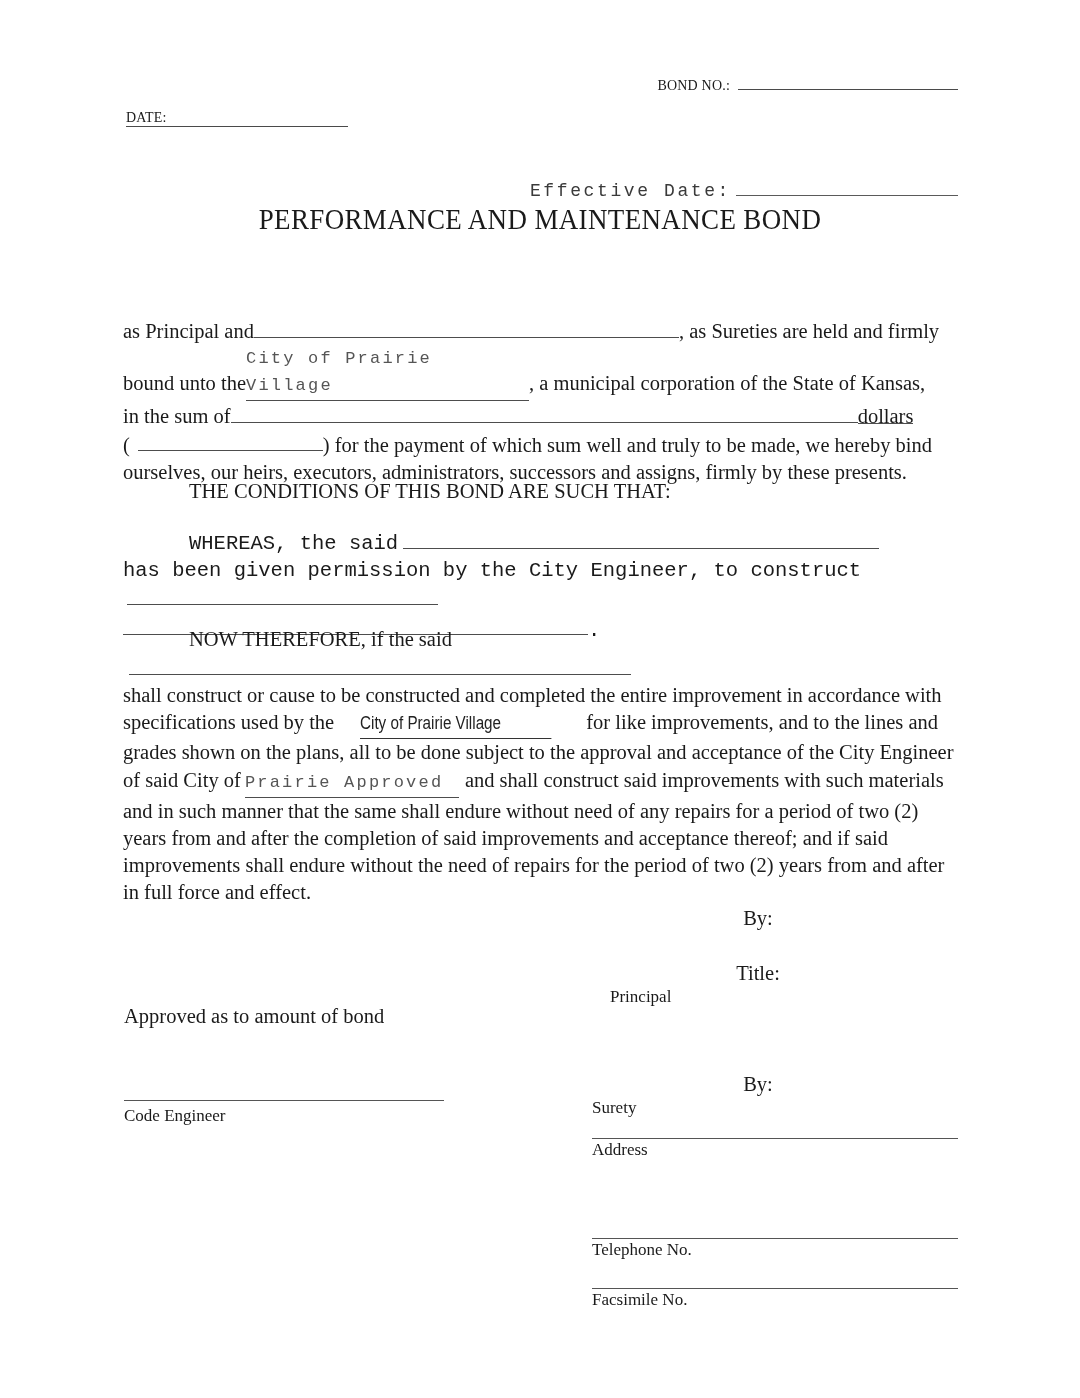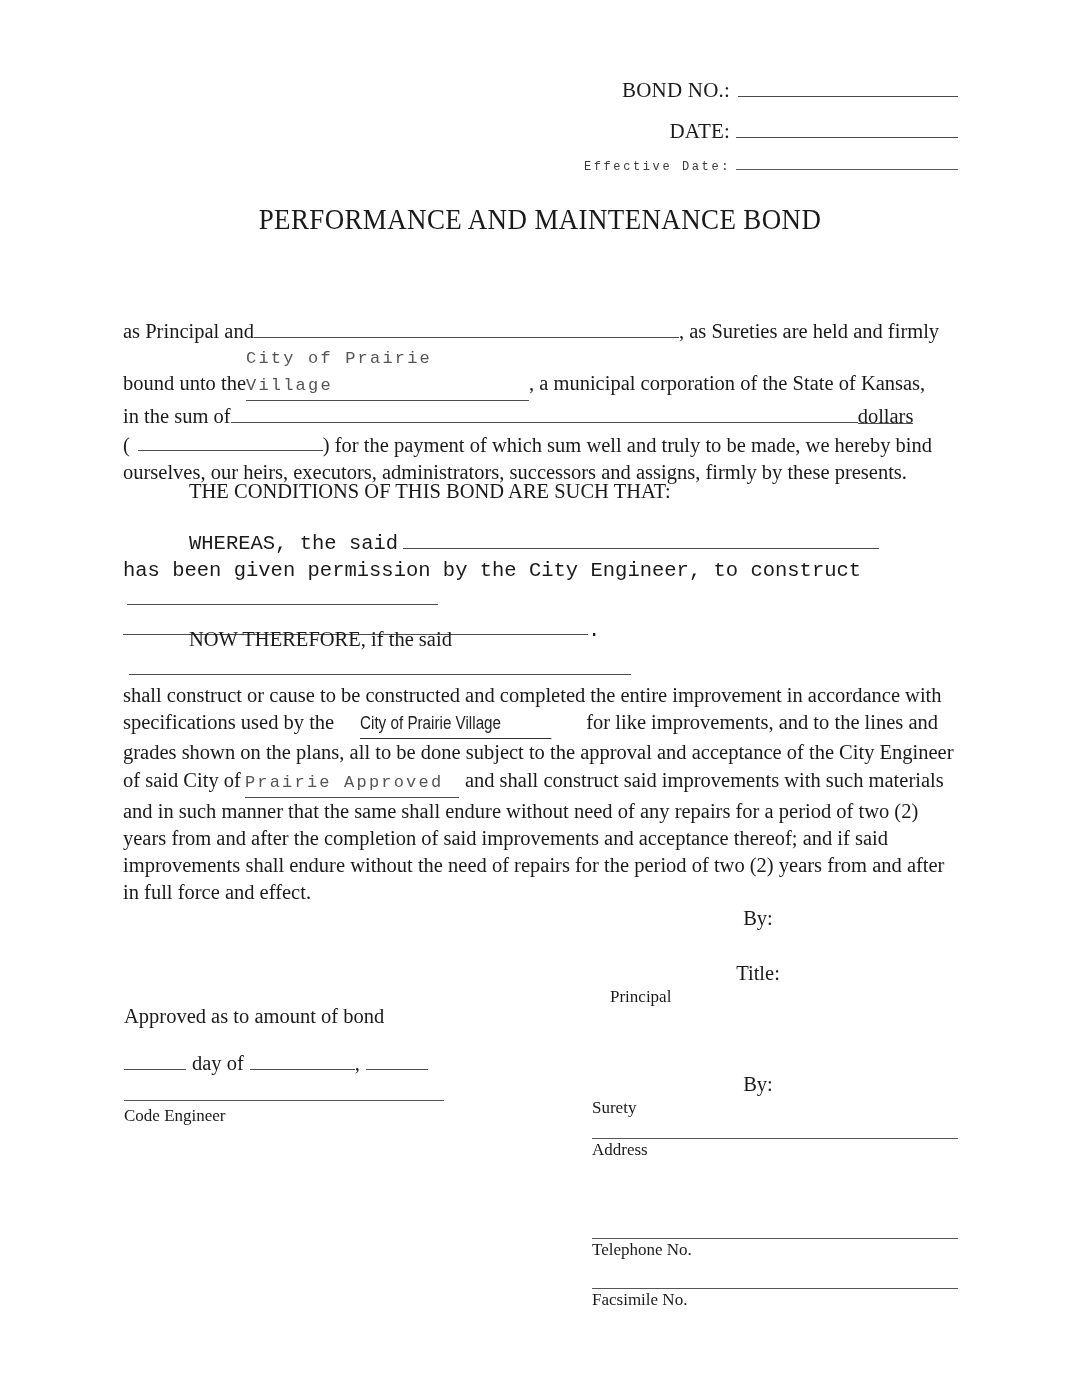--- a/index.html
+++ b/index.html
@@ -28,28 +28,28 @@
     left: 120px;
     right: 122px;
   }
   .hdr-row {
     display: flex;
     justify-content: flex-end;
     align-items: baseline;
     white-space: nowrap;
   }
   .hdr-row.bondno { margin-bottom: 16px; }
-  .hdr-row.date   { margin-bottom: 16px; }
+  .hdr-row.date   { margin-bottom: 54px; flex-direction: column; }
   .hdr-label {
-    font-size: 21px;
+    font-size: 14px;
     letter-spacing: .2px;
   }
   .hdr-label.mono {
     font-family: "Liberation Mono", "DejaVu Sans Mono", monospace;
-    font-size: 12px;
+    font-size: 18px;
     letter-spacing: 2.6px;
     color: #3a3a3a;
   }
   .rule {
     display: inline-block;
     border-bottom: 1.6px solid #4a4a4a;
     vertical-align: baseline;
   }
   .rule.thin { border-bottom: 1.3px solid #5a5a5a; }
 
@@ -245,23 +245,20 @@
       <span class="sig-label">Title:</span>
       <span class="sig-rule"></span>
     </div>
     <div class="sig-caption" style="padding-left:52px;">Principal</div>
   </div>
 
   <div class="left-block" style="top:1003px;">
     <div>Approved as to amount of bond</div>
   </div>
 
-  <div class="left-block" style="top:1048px; width:330px;">
-    <span class="fill" style="width:62px;"></span><span style="margin:0 6px;">day of</span><span class="fill" style="width:105px;"></span><span>,</span><span class="fill" style="width:62px; margin-left:6px;"></span>
-  </div>
 
   <div class="left-block" style="top:1085px; width:320px;">
     <div style="border-bottom:1.5px solid #555; height:15px;"></div>
     <div style="font-size:17px; margin-top:1px;">Code Engineer</div>
   </div>
 
   <div class="sig-right" style="top:1073px;">
     <div class="sig-line-row">
       <span class="sig-label">By:</span>
       <span class="sig-rule"></span>

